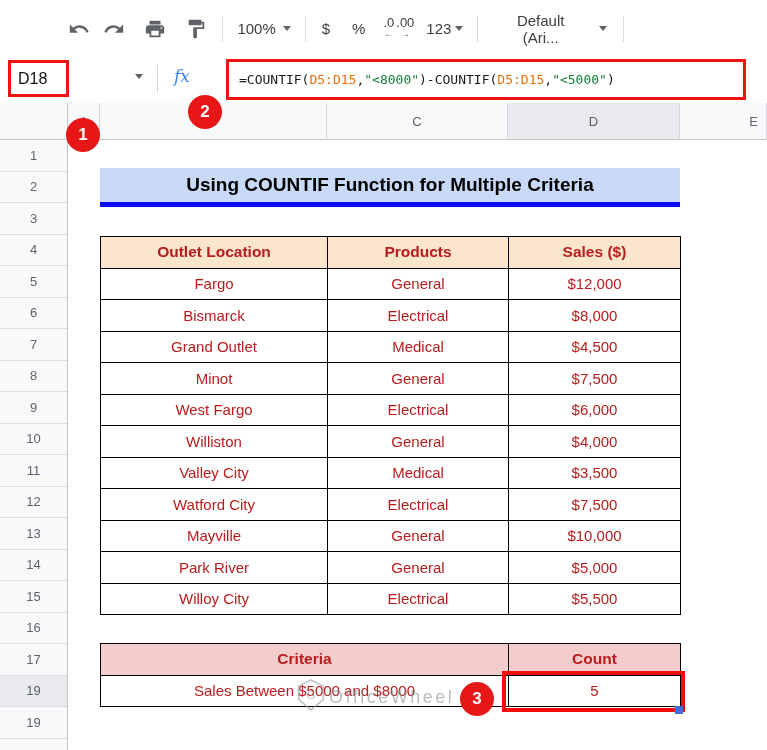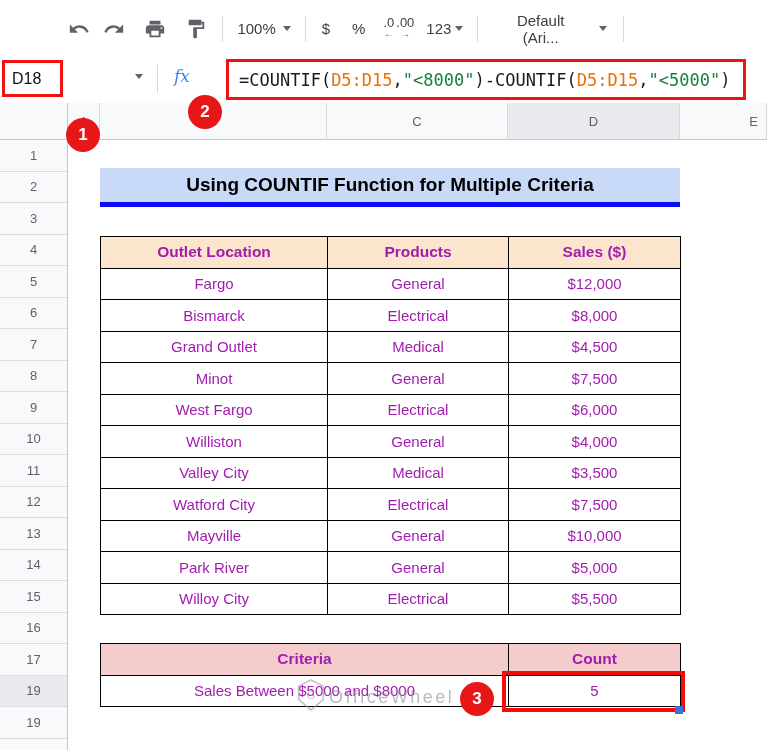--- a/index.html
+++ b/index.html
@@ -15,29 +15,29 @@
   .vdiv { width:1px; height:26px; background:#d7d9dc; }
   .tb-text { font-size:15px; color:#3c4043; background:none; border:none; cursor:pointer;
              display:flex; align-items:center; font-family:"Liberation Sans", sans-serif; }
   .caret { width:0; height:0; border-left:4px solid transparent; border-right:4px solid transparent;
            border-top:5px solid #5f6368; display:inline-block; margin-left:7px; }
   .dec-btn { display:flex; flex-direction:column; align-items:center; line-height:12px; }
   .dec-btn .arrow { font-size:10px; color:#5f6368; margin-top:-1px; }
 
   
   .formula-row { position:absolute; left:0; top:57px; width:767px; height:46px; background:#fff; }
-  .name-box { position:absolute; left:2px; top:3px; width:61px; height:37px; border:3px solid #ef1212;
+  .name-box { position:absolute; left:8px; top:3px; width:61px; height:37px; border:3px solid #ef1212;
               background:#fff; display:flex; align-items:center; padding-left:7px; font-size:16px; color:#111; }
   .name-caret { position:absolute; left:128px; top:17px; }
   .fbar-div { position:absolute; left:157px; top:8px; width:1px; height:28px; background:#d7d9dc; }
   .fx { position:absolute; left:174px; top:9px; font-family:"DejaVu Serif", serif; font-style:italic;
         font-size:17px; color:#3b82f6; }
   .formula-box { position:absolute; left:226px; top:2px; width:520px; height:41px; border:3px solid #ef1212;
                  background:#fff; display:flex; align-items:center; padding-left:10px;
-                 font-family:"DejaVu Sans Mono", monospace; font-size:17px; white-space:nowrap; overflow:hidden; }
+                 font-family:"DejaVu Sans Mono", monospace; font-size:13px; white-space:nowrap; overflow:hidden; }
   .t-plain { color:#1b1b1b; }
   .t-range { color:#e8710a; }
   .t-str   { color:#188038; }
 
   
   .col-headers { position:absolute; left:0; top:103px; width:767px; height:37px; }
   .corner-cell { position:absolute; left:0; top:0; width:68px; height:37px; background:#f8f9fa;
                  border-right:1px solid #c4c7ca; border-bottom:1px solid #c4c7ca; }
   .col-h { position:absolute; top:0; height:37px; background:#f8f9fa; border-right:1px solid #d5d7da;
            border-bottom:1px solid #c4c7ca; display:flex; align-items:center; justify-content:center;
@@ -54,21 +54,21 @@
                  border-right:1px solid #c4c7ca; }
   .row-h { width:100%; height:31.5px; display:flex; align-items:center; justify-content:center;
            font-size:13px; color:#5f6368; border-bottom:1px solid #dadcdf; cursor:pointer; }
   .row-h.selected { background:#e8eaed; }
 
   
   .title-cell { position:absolute; left:100px; top:168px; width:580px; height:39px; background:#c9daf8;
                 border-bottom:5px solid #0b0bf5; display:flex; align-items:center; justify-content:center;
                 font-size:19px; font-weight:bold; color:#000; z-index:1; }
   table.sheet-table { position:absolute; border-collapse:collapse; table-layout:fixed; z-index:1;
-                      font-size:15px; color:#a21caf; background:#fff; }
+                      font-size:15px; color:#b91c1c; background:#fff; }
   table.sheet-table th, table.sheet-table td { border:1.5px solid #000; text-align:center;
                       vertical-align:middle; height:31.5px; padding:0; overflow:hidden; }
   table.sheet-table th { font-weight:bold; font-size:15.5px; }
   .main-table { left:100px; top:236px; width:580px; }
   .main-table th { background:#fce5cd; }
   .criteria-table { left:100px; top:643px; width:580px; }
   .criteria-table th { background:#f4cccc; }
 
   
   .callout { position:absolute; width:34px; height:34px; border-radius:50%; background:#e71717;

